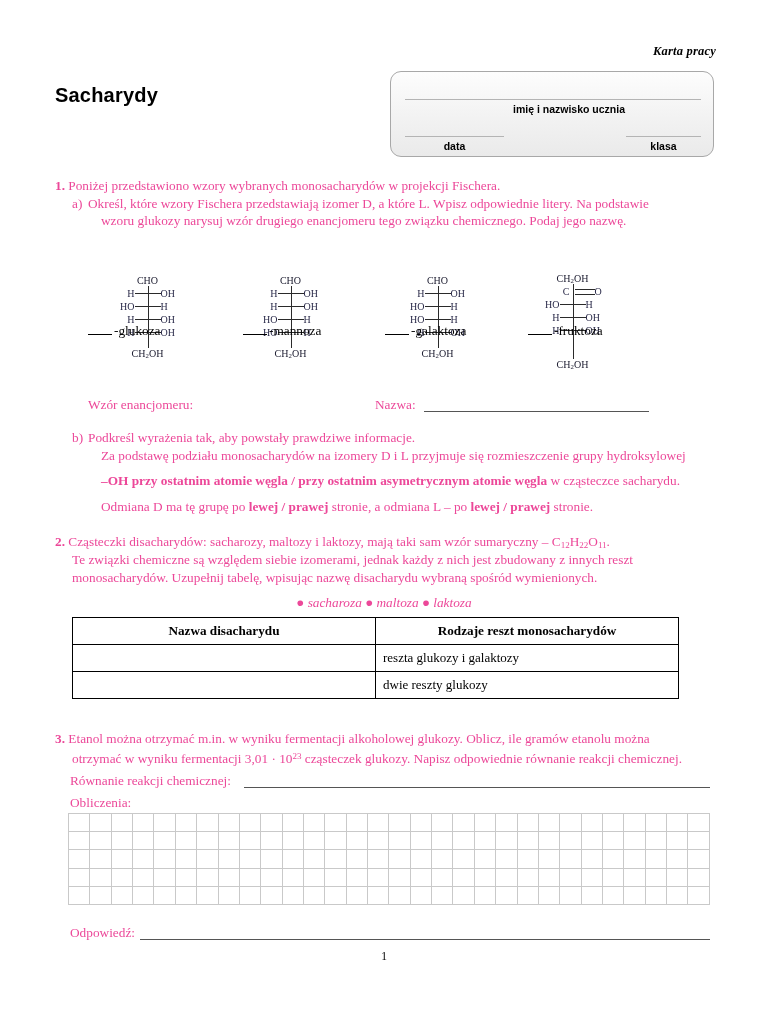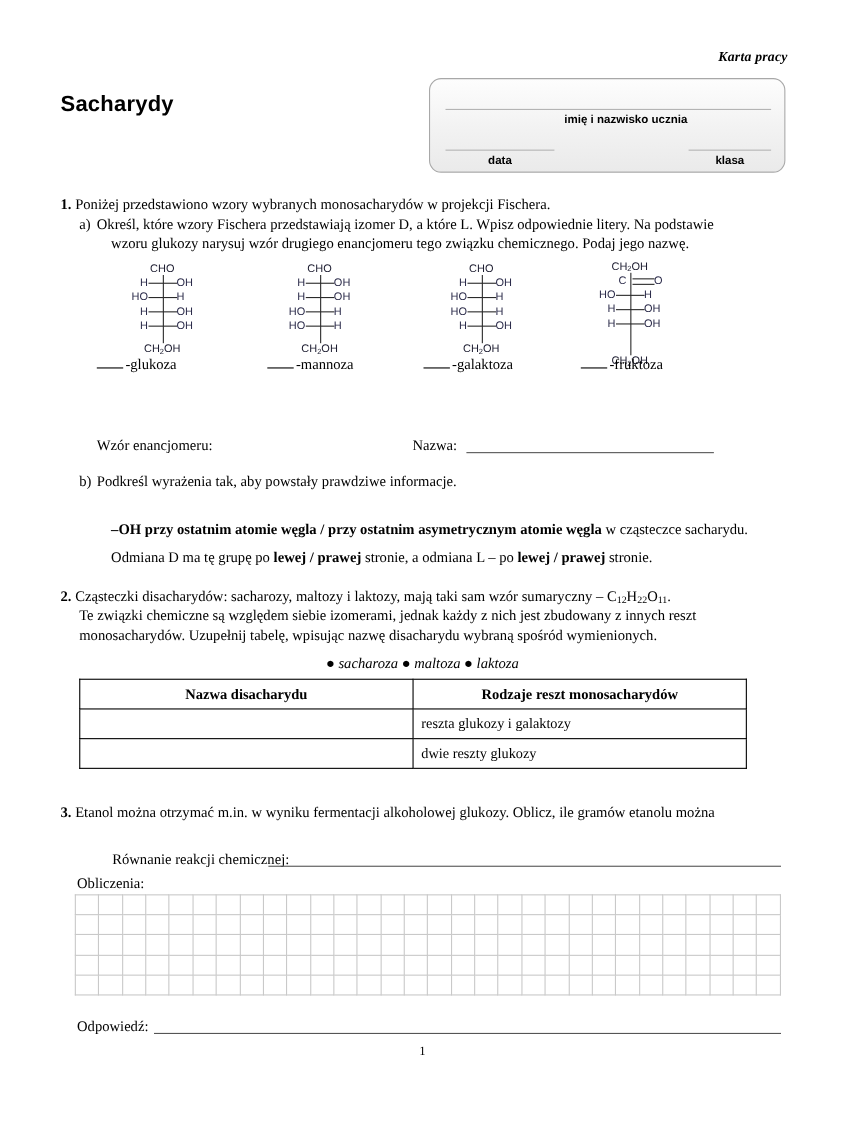--- a/index.html
+++ b/index.html
@@ -72,35 +72,36 @@
   .sb-name-label { left: 16px; top: 31px; width: 324px; text-align: center; }
   .sb-date-label { left: 14px; top: 68px; width: 99px; text-align: center; }
   .sb-class-label { left: 235px; top: 68px; width: 75px; text-align: center; }
 
   
   .txt {
     position: absolute;
     font-family: "Liberation Serif", serif;
     font-size: 13.3px;
     line-height: 17.2px;
-    color: #000000;
+    color: #ec4899;
   }
   .bold { font-weight: bold; }
   .ital { font-style: italic; }
   sub { font-size: 0.68em; vertical-align: -0.22em; }
   sup { font-size: 0.68em; vertical-align: 0.42em; }
 
   .q-num { font-weight: bold; }
 
   
   .fischer {
     position: absolute;
-    font-family: Liberation Sans, sans-serif;
+    font-family: Liberation Serif, serif;
     font-size: 10px;
     color: #1a1a2e;
+    margin-top: 36px;
   }
   .f-top, .f-bottom {
     text-align: center;
     height: 13px;
     line-height: 13px;
     white-space: nowrap;
   }
   .f-row {
     position: relative;
     height: 13px;
@@ -374,20 +375,21 @@
   <div class="f-label" style="left:528px; top:323px;">
     <span class="f-uline"></span><span>-fruktoza</span>
   </div>
 
   <div class="txt" style="left:88px; top:396px;">Wzór enancjomeru:</div>
   <div class="txt" style="left:375px; top:396px;">Nazwa:</div>
   <div class="fill-line" style="left:424px; top:411px; width:225px;"></div>
 
   <div class="txt" style="left:72px; top:429px;">b)</div>
   <div class="txt" style="left:88px; top:429px; width:630px;">Podkreśl wyrażenia tak, aby powstały prawdziwe informacje.</div>
+  <div class="txt" style="left:101px; top:447px; width:625px;">Za podstawę podziału monosacharydów na izomery D i L przyjmuje się rozmieszczenie grupy hydroksylowej</div>
   <div class="txt" style="left:101px; top:498px; width:625px;">
     <span>Odmiana D ma tę grupę po </span><span class="bold">lewej / prawej</span><span> stronie, a odmiana L – po </span><span class="bold">lewej / prawej</span><span> stronie.</span>
   </div>
   <div class="txt" style="left:101px; top:472px; width:625px;">
     <span class="bold">–OH przy ostatnim atomie węgla / przy ostatnim asymetrycznym atomie węgla</span><span> w cząsteczce sacharydu.</span>
   </div>
 
   <div class="txt" style="left:55px; top:533px; width:670px;">
     <span class="q-num">2.</span>
     <span>Cząsteczki disacharydów: sacharozy, maltozy i laktozy, mają taki sam wzór sumaryczny – C</span><sub>12</sub><span>H</span><sub>22</sub><span>O</span><sub>11</sub><span>.</span>
@@ -412,22 +414,25 @@
         <td class="name-cell"></td>
         <td class="res-cell">dwie reszty glukozy</td>
       </tr>
     </tbody>
   </table>
 
   <div class="txt" style="left:55px; top:730px; width:670px;">
     <span class="q-num">3.</span>
     <span>Etanol można otrzymać m.in. w wyniku fermentacji alkoholowej glukozy. Oblicz, ile gramów etanolu można</span>
   </div>
-
-  <div class="txt" style="left:70px; top:772px;margin-left:32px;">Równanie reakcji chemicznej:</div>
+  <div class="txt" style="left:72px; top:748px; width:660px;">
+    <span>otrzymać w wyniku fermentacji 3,01 · 10</span><sup>23</sup><span> cząsteczek glukozy. Napisz odpowiednie równanie reakcji chemicznej.</span>
+  </div>
+
+  <div class="txt" style="left:70px; top:772px;">Równanie reakcji chemicznej:</div>
   <div class="fill-line" style="left:244px; top:787px; width:466px;"></div>
 
   <div class="txt" style="left:70px; top:794px;">Obliczenia:</div>
 
   <div class="grid-wrap">
     <table class="grid-tbl">
       <tbody>
         <tr>
             <td></td>
             <td></td>

